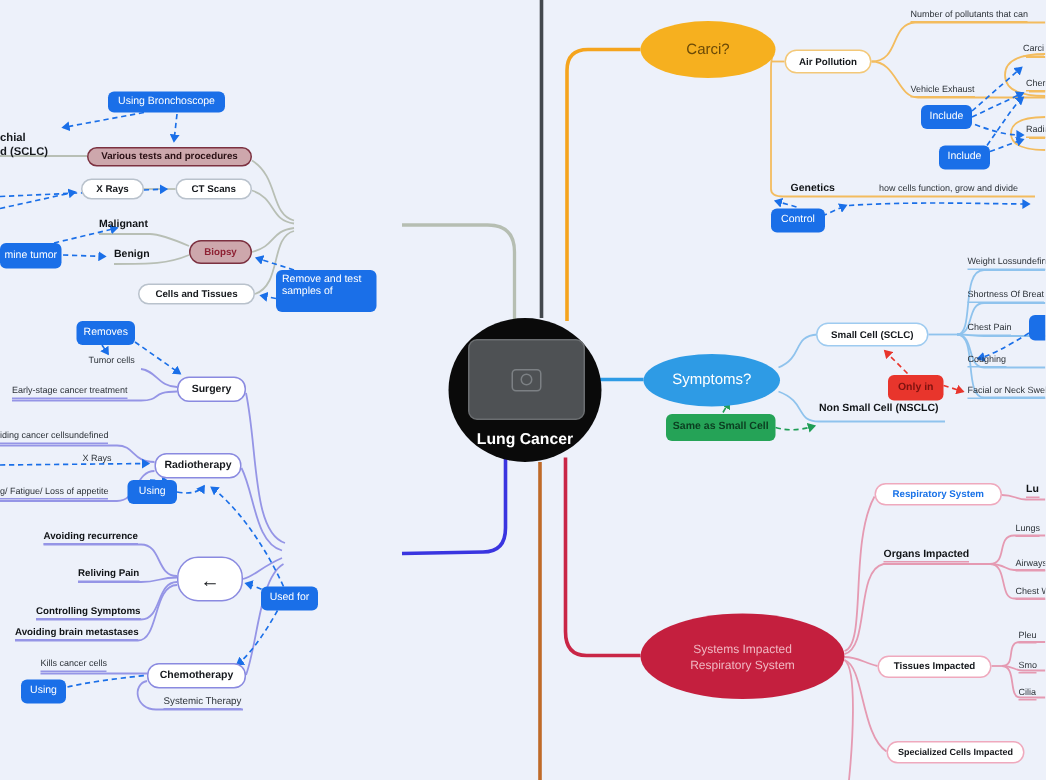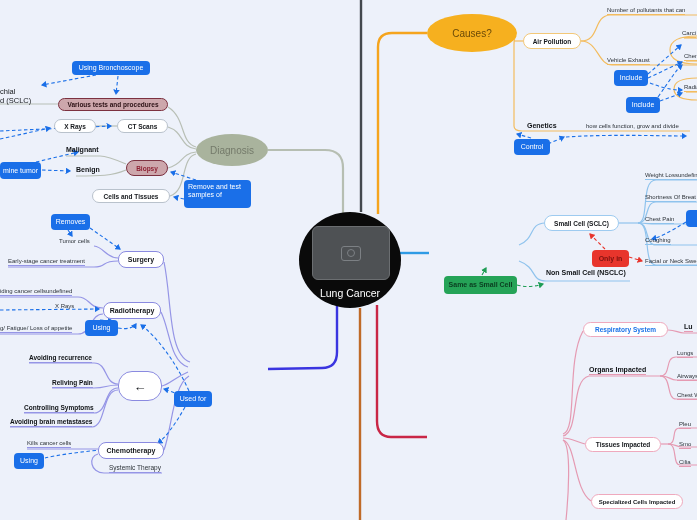--- a/index.html
+++ b/index.html
@@ -26,21 +26,21 @@
   .ul-ind{border-bottom:1px solid #9595e6;padding-bottom:1px;}
   .ul-or{border-bottom:1px solid #f3bc5e;padding-bottom:1px;}
   .ul-lb{border-bottom:1px solid #8fc3ed;padding-bottom:1px;}
   .ul-pk{border-bottom:1px solid #e59ab2;padding-bottom:1px;}
   .photo{position:absolute;left:13px;top:14px;width:76px;height:52px;background:#4e5154;
          border:1px solid #6b6e71;border-radius:6px;display:flex;align-items:center;justify-content:center;}
   .cam{width:18px;height:13px;border:1.5px solid #7c8084;border-radius:3px;position:relative;
        display:flex;align-items:center;justify-content:center;}
   .cam::after{content:"";width:6px;height:6px;border:1.5px solid #7c8084;border-radius:50%;}
   .caption{position:absolute;left:0;right:0;bottom:9px;color:#fff;
-           font-weight:normal;font-size:10.5px;}
+           font-weight:bold;font-size:10.5px;}
 </style>
 </head>
 <body>
 
 <div id="stage">
 
 <svg class="wires" viewBox="0 0 697 520">
   <defs>
     <marker id="ab" markerWidth="6" markerHeight="6" refX="4" refY="3" orient="auto">
       <path d="M0,0 L5,3 L0,6 Z" fill="#1a6fe8"></path>
@@ -168,27 +168,24 @@
   </g>
 </svg>
 
 <div class="node ellipse" style="left:299px;top:212px;width:102px;height:96px;background:#0a0a0a;">
   <div class="photo">
     <span class="cam"></span>
   </div>
   <div class="caption">Lung Cancer</div>
 </div>
 
-<div class="node ellipse" style="left:196px;top:134px;width:72px;height:32px;background:#a9b39d;color:#747a6a;font-size:10px;">
-  <span>Diagnosis</span>
-    </div>
 
 <div class="node btn" style="left:72px;top:61px;width:78px;height:14px;">Using Bronchoscope</div>
 
-<div class="node" style="left:0;top:87px;font-size:7.5px;font-weight:normal;color:#15181c;line-height:9px;">
+<div class="node" style="left:0;top:87px;font-size:7.5px;font-weight:bold;color:#15181c;line-height:9px;">
   <div>chial</div>
   <div>d (SCLC)</div>
 </div>
 
 <div class="node pill mauve" style="left:58px;top:98px;width:110px;height:13px;">Various tests and procedures</div>
 
 <div class="node pill" style="left:54px;top:119px;width:42px;height:14px;">X Rays</div>
 <div class="node pill" style="left:117px;top:119px;width:51px;height:14px;">CT Scans</div>
 
 <div class="node lbl" style="left:66px;top:146px;">Malignant</div>
@@ -222,53 +219,60 @@
 <div class="node pill indigo" style="left:118px;top:371px;width:44px;height:30px;border-radius:14px;font-size:13px;font-weight:normal;">←</div>
 
 <div class="node btn" style="left:174px;top:391px;width:38px;height:16px;">Used for</div>
 
 <div class="node sm ul-ind" style="left:27px;top:440px;">Kills cancer cells</div>
 <div class="node pill indigo" style="left:98px;top:442px;width:66px;height:17px;font-size:7px;">Chemotherapy</div>
 <div class="node btn" style="left:14px;top:453px;width:30px;height:16px;">Using</div>
 <div class="node sm ul-ind" style="left:109px;top:464px;font-size:6.5px;">Systemic Therapy</div>
 
 <div class="node ellipse" style="left:427px;top:14px;width:90px;height:38px;background:#f6b01f;color:#6b4a07;font-size:10px;">
-  <span>Causes?</span>
+  <span>Carci?</span>
     </div>
 
 <div class="node pill" style="left:523px;top:33px;width:58px;height:16px;border-color:#f3c878;">Air Pollution</div>
 
 <div class="node sm ul-or" style="left:607px;top:7px;">Number of pollutants that can</div>
 <div class="node sm ul-or" style="left:682px;top:30px;">Carci</div>
 <div class="node sm ul-or" style="left:684px;top:53px;">Chemi</div>
 <div class="node sm ul-or" style="left:607px;top:57px;">Vehicle Exhaust</div>
 <div class="node btn" style="left:614px;top:70px;width:34px;height:16px;">Include</div>
 <div class="node sm ul-or" style="left:684px;top:84px;">Radia</div>
 <div class="node btn" style="left:626px;top:97px;width:34px;height:16px;">Include</div>
 
 <div class="node lbl" style="left:527px;top:122px;">Genetics</div>
 <div class="node sm" style="left:586px;top:123px;">how cells function, grow and divide</div>
 <div class="node btn" style="left:514px;top:139px;width:36px;height:16px;">Control</div>
 
+<div class="node ellipse" style="left:429px;top:236px;width:91px;height:35px;background:#2e9be5;color:#fff;font-size:10px;">
+  <span>Symptoms?</span>
+    </div>
 
 <div class="node pill lblue" style="left:544px;top:215px;width:75px;height:16px;">Small Cell (SCLC)</div>
 
 <div class="node sm ul-lb" style="left:645px;top:172px;">Weight Lossundefin</div>
 <div class="node sm ul-lb" style="left:645px;top:194px;">Shortness Of Breat</div>
 <div class="node sm ul-lb" style="left:645px;top:216px;">Chest Pain</div>
 <div class="node btn" style="left:686px;top:210px;width:22px;height:17px;"></div>
 <div class="node sm ul-lb" style="left:645px;top:237px;">Coughing</div>
 <div class="node sm ul-lb" style="left:645px;top:258px;">Facial or Neck Swel</div>
 
 <div class="node btn red" style="left:592px;top:250px;width:37px;height:17px;">Only in</div>
 
 <div class="node lbl" style="left:546px;top:269px;">Non Small Cell (NSCLC)</div>
 
 <div class="node btn green" style="left:444px;top:276px;width:73px;height:18px;">Same as Small Cell</div>
 
+<div class="node ellipse" style="left:427px;top:409px;width:136px;height:57px;background:#c41f3e;color:#f0b7c2;font-size:8px;line-height:11px;">
+  <span>Systems Impacted</span>
+  <span>Respiratory System</span>
+</div>
 
 <div class="node pill pink blue-text" style="left:583px;top:322px;width:85px;height:15px;">Respiratory System</div>
 <div class="node lbl ul-pk" style="left:684px;top:323px;">Lu</div>
 
 <div class="node lbl ul-pk" style="left:589px;top:366px;">Organs Impacted</div>
 <div class="node sm ul-pk" style="left:677px;top:350px;">Lungs</div>
 <div class="node sm ul-pk" style="left:677px;top:373px;">Airways</div>
 <div class="node sm ul-pk" style="left:677px;top:392px;">Chest W</div>
 
 <div class="node pill pink" style="left:585px;top:437px;width:76px;height:15px;">Tissues Impacted</div>

